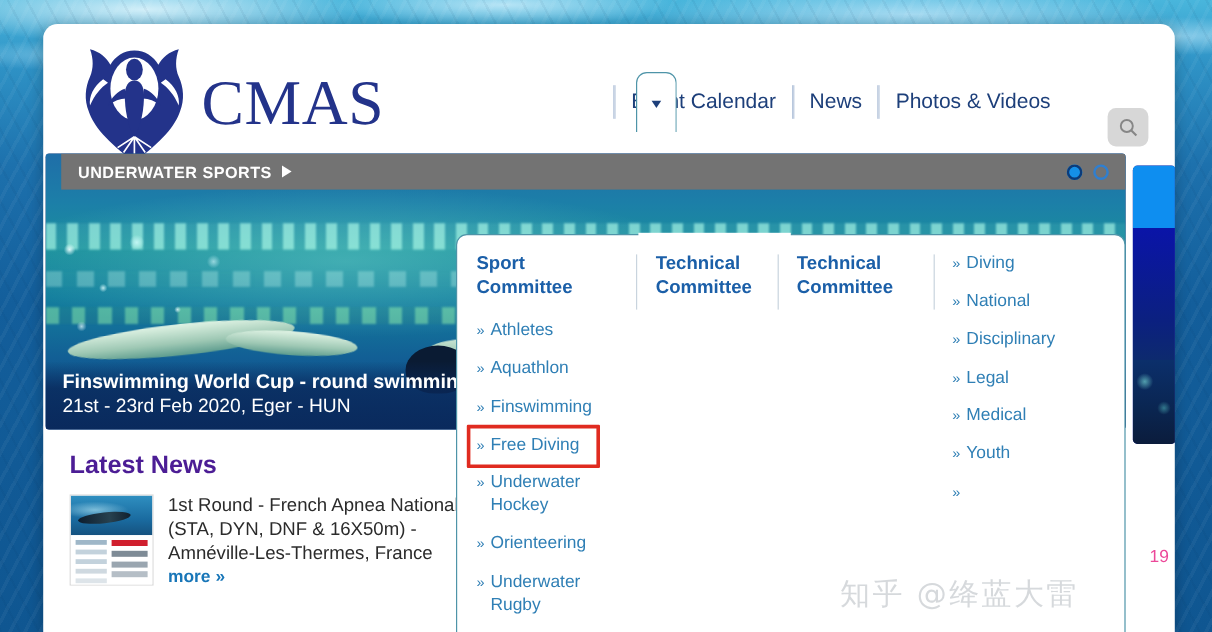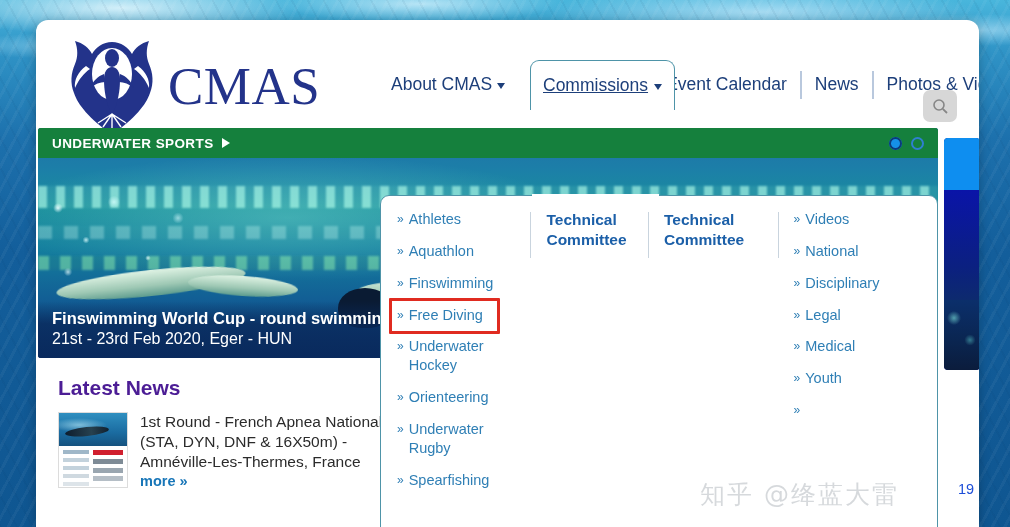--- a/index.html
+++ b/index.html
@@ -171,22 +171,22 @@
     position: absolute; left: 0; top: 60px; width: 190px; height: 130px;
     background:
       radial-gradient(circle 7px at 20px 20px, rgba(235,255,255,.9), rgba(255,255,255,0) 70%),
       radial-gradient(circle 5px at 48px 52px, rgba(225,255,255,.8), rgba(255,255,255,0) 70%),
       radial-gradient(circle 9px at 76px 14px, rgba(215,255,255,.75), rgba(255,255,255,0) 70%),
       radial-gradient(circle 6px at 30px 84px, rgba(235,255,255,.7), rgba(255,255,255,0) 70%),
       radial-gradient(circle 4px at 110px 70px, rgba(235,255,255,.8), rgba(255,255,255,0) 70%),
       radial-gradient(circle 8px at 140px 30px, rgba(215,250,255,.6), rgba(255,255,255,0) 70%);
   }
   #hero-topbar {
-    position: absolute; left: 0; right: 0; top: 0; height: 30px;
-    background: #15803d;
+    position: absolute; left: 13px; right: 0; top: 0; height: 30px;
+    background: #737373;
     display: flex; align-items: center;
     padding: 0 14px;
     z-index: 3;
   }
   #hero-topbar .label {
     color: #fff; font-weight: bold; font-size: 13.5px; letter-spacing: .4px;
   }
   #hero-topbar .tri {
     display: inline-block; margin-left: 8px;
     width: 0; height: 0;
@@ -298,21 +298,21 @@
   #ws3 { left: 46px; top: 10px; width: 16px; height: 50px; }
   .news-text { flex: 1; min-width: 0; }
   .news-headline {
     font-size: 15.5px; color: #2b2b2b; line-height: 1.28;
   }
   .news-more {
     font-size: 14.5px; color: #1876b8; font-weight: bold; margin-top: 2px;
   }
   #right-date {
     position: absolute; left: 922px; top: 328px;
-    font-size: 14.5px; color: #1d4ed8; margin-top: 25px;
+    font-size: 14.5px; color: #ec4899;
   }
 
   
   #mega {
     position: absolute;
     left: 344px; top: 67px;
     width: 558px; height: 383px;
     background: #fff;
     border: 1px solid #4e94a8;
     border-radius: 9px;
@@ -414,40 +414,35 @@
     </div>
 
     <div id="search-button">
       <svg width="17" height="17" viewBox="0 0 17 17">
         <circle cx="7" cy="7" r="5" fill="none" stroke="#444" stroke-width="1.6"></circle>
         <line x1="10.8" y1="10.8" x2="15" y2="15" stroke="#444" stroke-width="1.8"></line>
       </svg>
     </div>
 
     <nav id="topnav">
-      <div class="nav-item">
-        <span>About CMAS</span>
-        <span class="nav-caret"></span>
-      </div>
       <div style="width:133px"></div>
       <div class="nav-sep"></div>
       <div class="nav-item">
         <span>Event Calendar</span>
       </div>
       <div class="nav-sep"></div>
       <div class="nav-item">
         <span>News</span>
       </div>
       <div class="nav-sep"></div>
       <div class="nav-item">
         <span>Photos &amp; Videos</span>
       </div>
 
       <div id="nav-commissions">
-        <span class="nav-label">Commissions</span>
         <span class="nav-caret"></span>
       </div>
     </nav>
   </div>
 
   <div id="content">
 
     <div id="hero">
       <div id="hero-photo">
         <div class="lane-line" id="lane1"></div>
@@ -506,20 +501,21 @@
         <div class="news-more">more »</div>
       </div>
     </div>
 
     <div id="right-date">19</div>
 
     <div id="mega">
       <div id="mega-cols">
 
         <div class="mega-col" id="col-sport">
+          <div class="col-title">Sport Committee</div>
           <div class="mega-link">
             <span class="chev">»</span>
             <span>Athletes</span>
           </div>
           <div class="mega-link">
             <span class="chev">»</span>
             <span>Aquathlon</span>
           </div>
           <div class="mega-link">
             <span class="chev">»</span>
@@ -552,21 +548,21 @@
           <div class="col-title">Technical Committee</div>
         </div>
 
         <div class="mega-col" id="col-scientific">
           <div class="col-title">Technical Committee</div>
         </div>
 
         <div class="mega-col" id="col-bod">
           <div class="mega-link">
             <span class="chev">»</span>
-            <span>Videos</span>
+            <span>Diving</span>
           </div>
           <div class="mega-link">
             <span class="chev">»</span>
             <span>National</span>
           </div>
           <div class="mega-link">
             <span class="chev">»</span>
             <span>Disciplinary</span>
           </div>
           <div class="mega-link">

